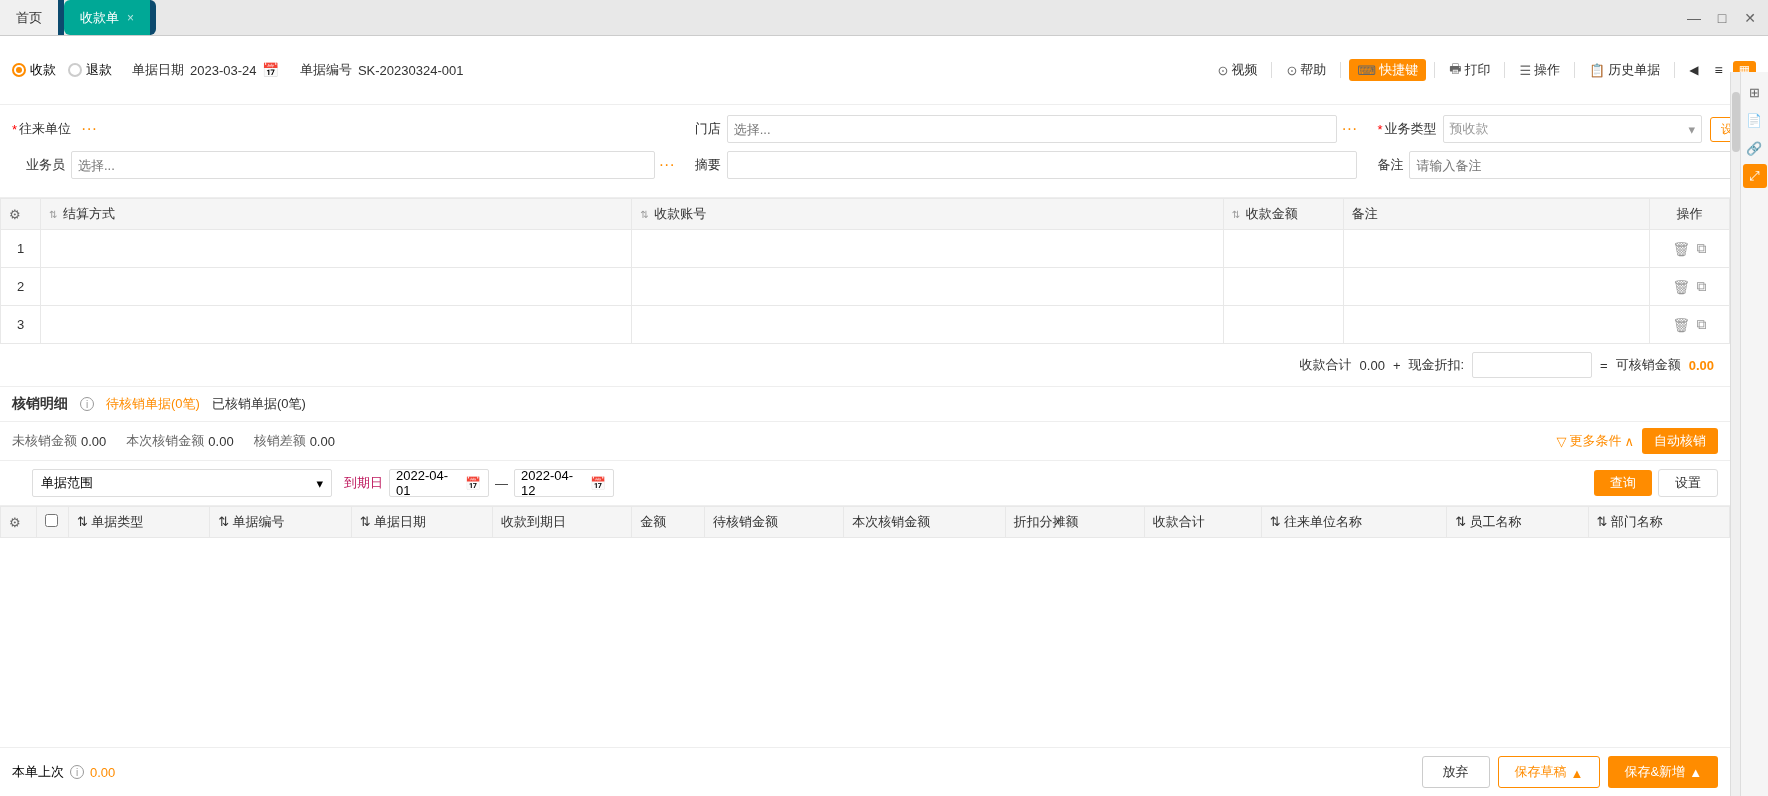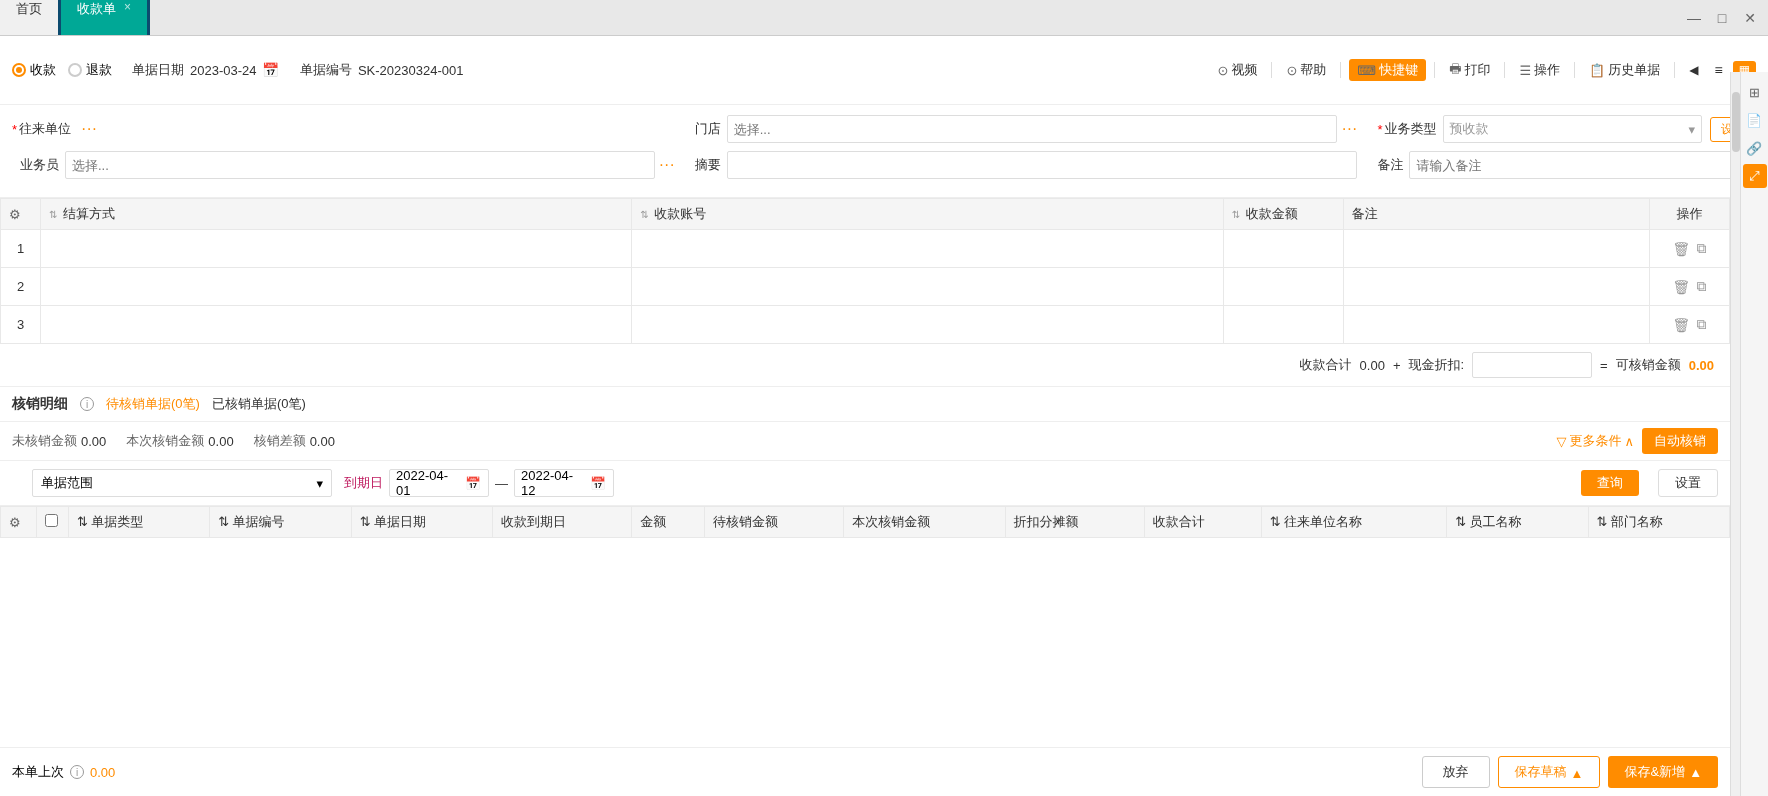--- a/index.html
+++ b/index.html
@@ -6,35 +6,36 @@
     body { background: #f0f0f0; width: 1768px; height: 796px; overflow: hidden; }
 
     
     .tab-bar {
       display: flex; align-items: center;
       background: #e8e8e8;
       height: 36px;
       border-bottom: 1px solid #ccc;
     }
     .tab-item {
-      display: flex; align-items: flex-start;
+      display: flex; align-items: center;
       padding: 0 16px;
       height: 100%;
       cursor: pointer;
       font-size: 13px;
       color: #333;
-      border-right: 3px solid #0c4a6e;
+      border-right: 6px solid #0c4a6e;
     }
     .tab-item.home {
       background: #f0f0f0;
       color: #333;
     }
     .tab-item.active {
       background: #00a896;
       color: #fff;
+      border-radius: 6px;
     }
     .tab-close {
       margin-left: 8px;
       font-size: 12px;
       cursor: pointer;
       opacity: 0.7;
     }
     .tab-bar-right {
       margin-left: auto;
       display: flex;
@@ -223,21 +224,21 @@
     }
     .filter-date-group { display: flex; align-items: center; gap: 6px; }
     .filter-date-label { color: #be185d; }
     .filter-date-input {
       border: 1px solid #ddd; border-radius: 2px;
       height: 28px; padding: 0 6px; width: 100px;
       display: flex; align-items: center; gap: 4px;
       background: #fff; cursor: pointer;
     }
     .date-separator { color: #333; }
-    .filter-right { margin-left: auto; display: flex; align-items: center; gap: 19px; }
+    .filter-right { margin-left: auto; display: flex; align-items: center; gap: 6px; }
     .query-btn {
       background: #ff8c00; color: #fff;
       border: none; border-radius: 3px;
       padding: 4px 16px; cursor: pointer; font-size: 13px;
     }
     .setting-btn {
       background: #fff; color: #333;
       border: 1px solid #ddd; border-radius: 3px;
       padding: 4px 16px; cursor: pointer; font-size: 13px;
     }
@@ -431,21 +432,21 @@
         <div class="form-select" style="flex:1;align-items:center;">
           <span>预收款</span>
           <span>▾</span>
         </div>
         <button style="margin-left:8px;background:#fff;border:1px solid #ff8c00;color:#ff8c00;border-radius:3px;padding:3px 10px;cursor:pointer;font-size:12px;">设置</button>
       </div>
     </div>
     <div class="form-row">
 
       <div class="form-group" style="flex:0 0 38%;">
-        <span class="form-label" style="margin-left:8px;">业务员</span>
+        <span class="form-label" style="margin-left:14px;">业务员</span>
         <input class="form-input" type="text" placeholder="选择..." style="width: 260px;">
         <span class="more-btn">···</span>
       </div>
 
       <div class="form-group" style="flex:0 0 38%;margin-left:20px;">
         <span class="form-label">摘要</span>
         <input class="form-input" type="text" style="width: 300px;">
       </div>
 
       <div class="form-group" style="flex:1;margin-left:20px;">

